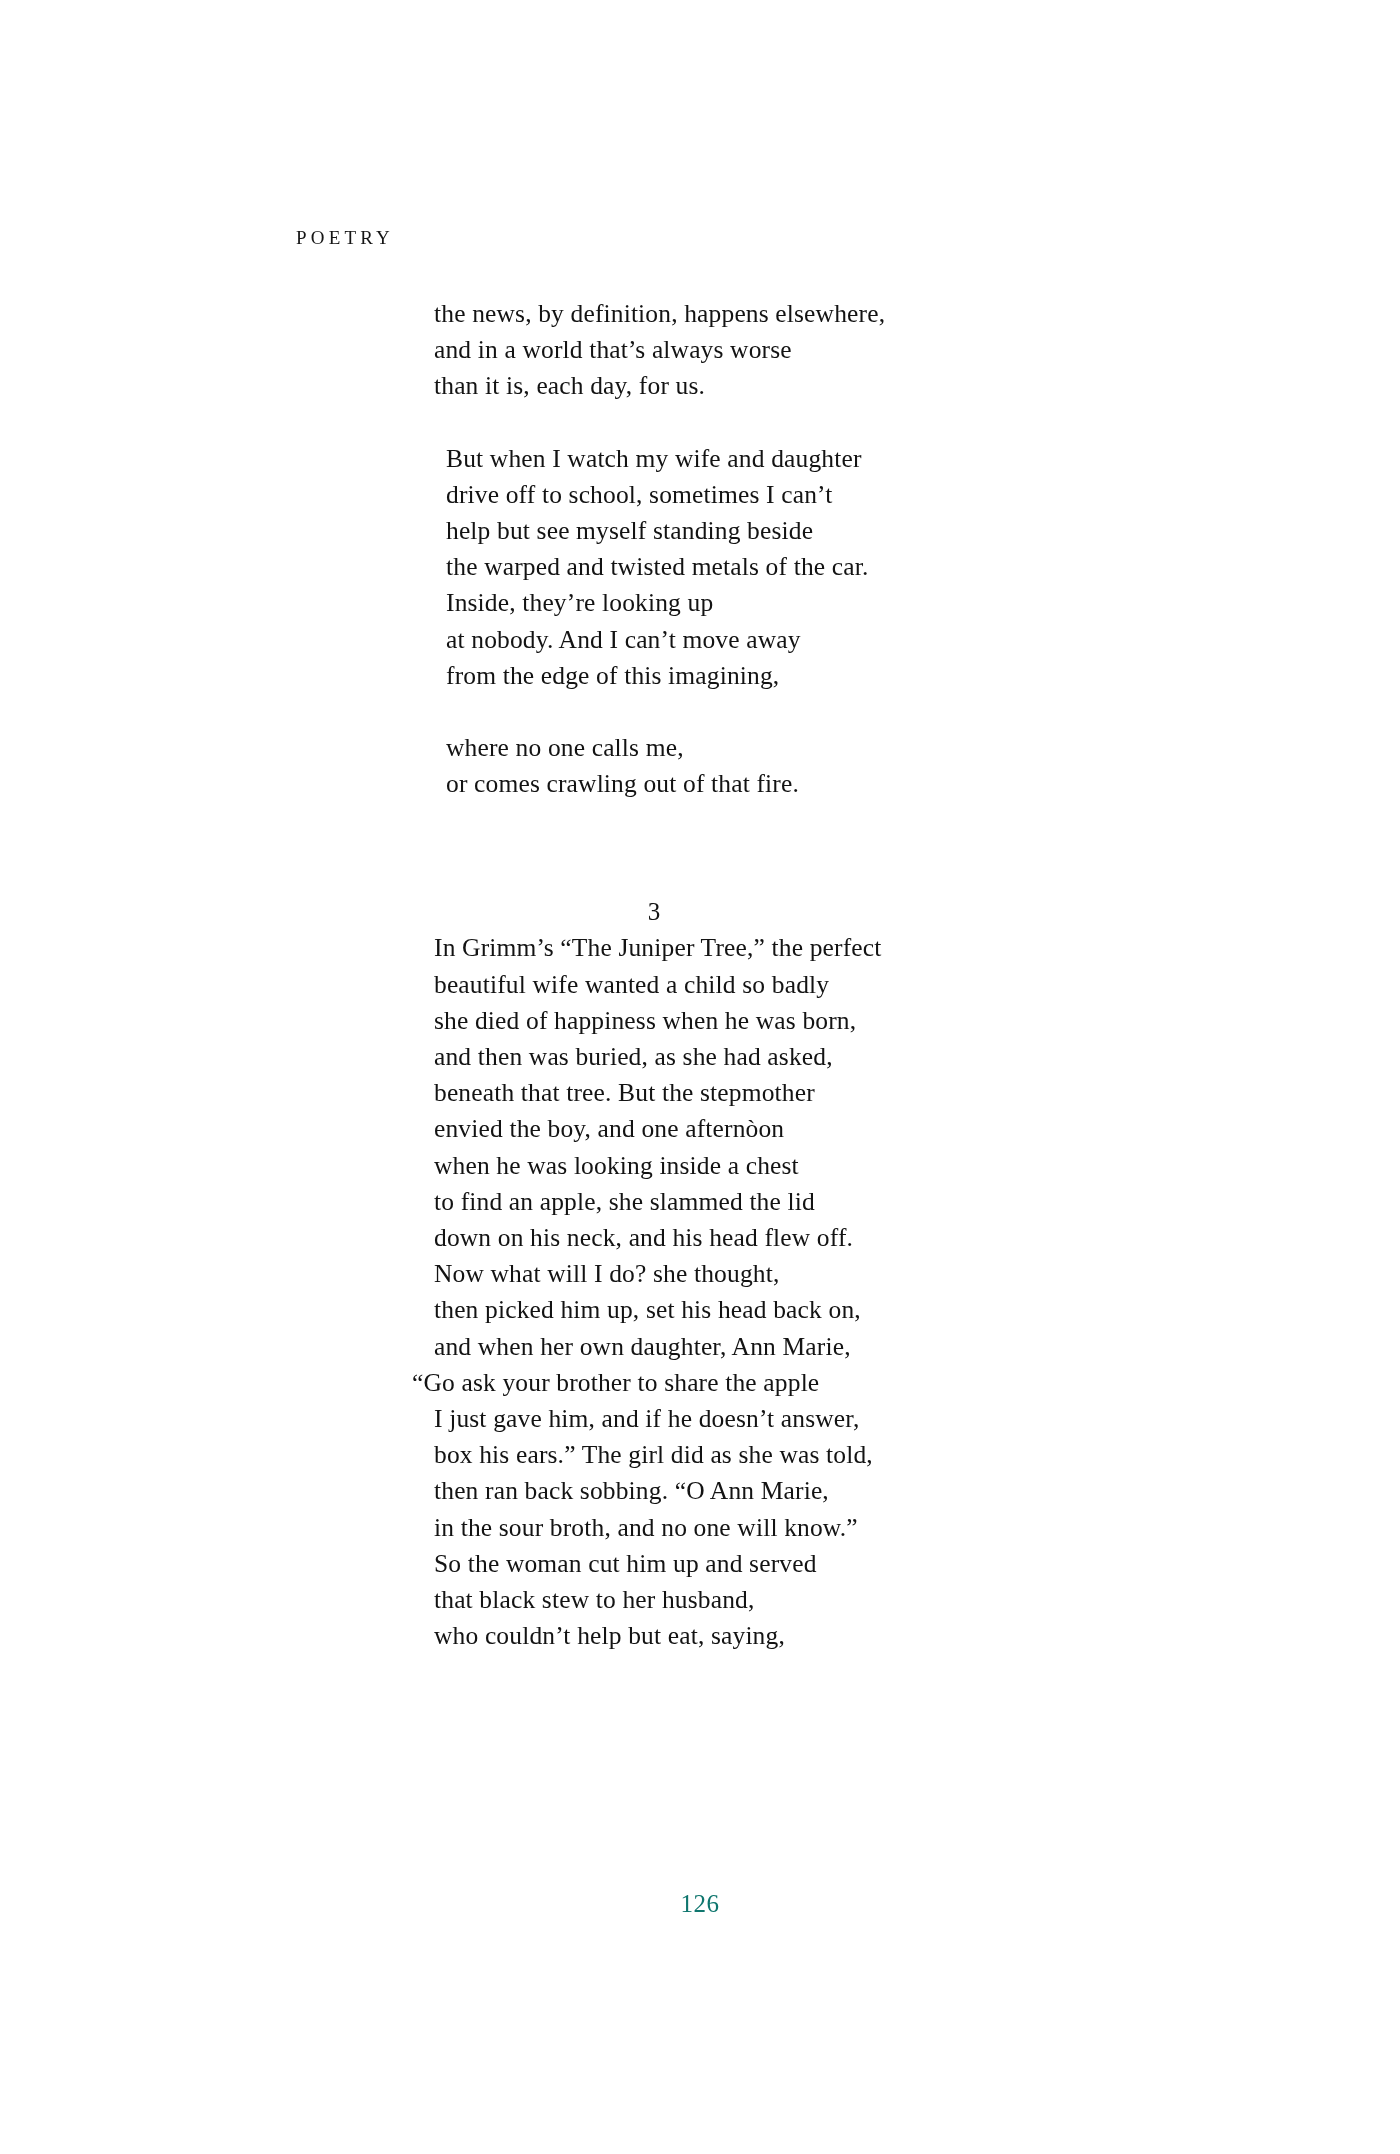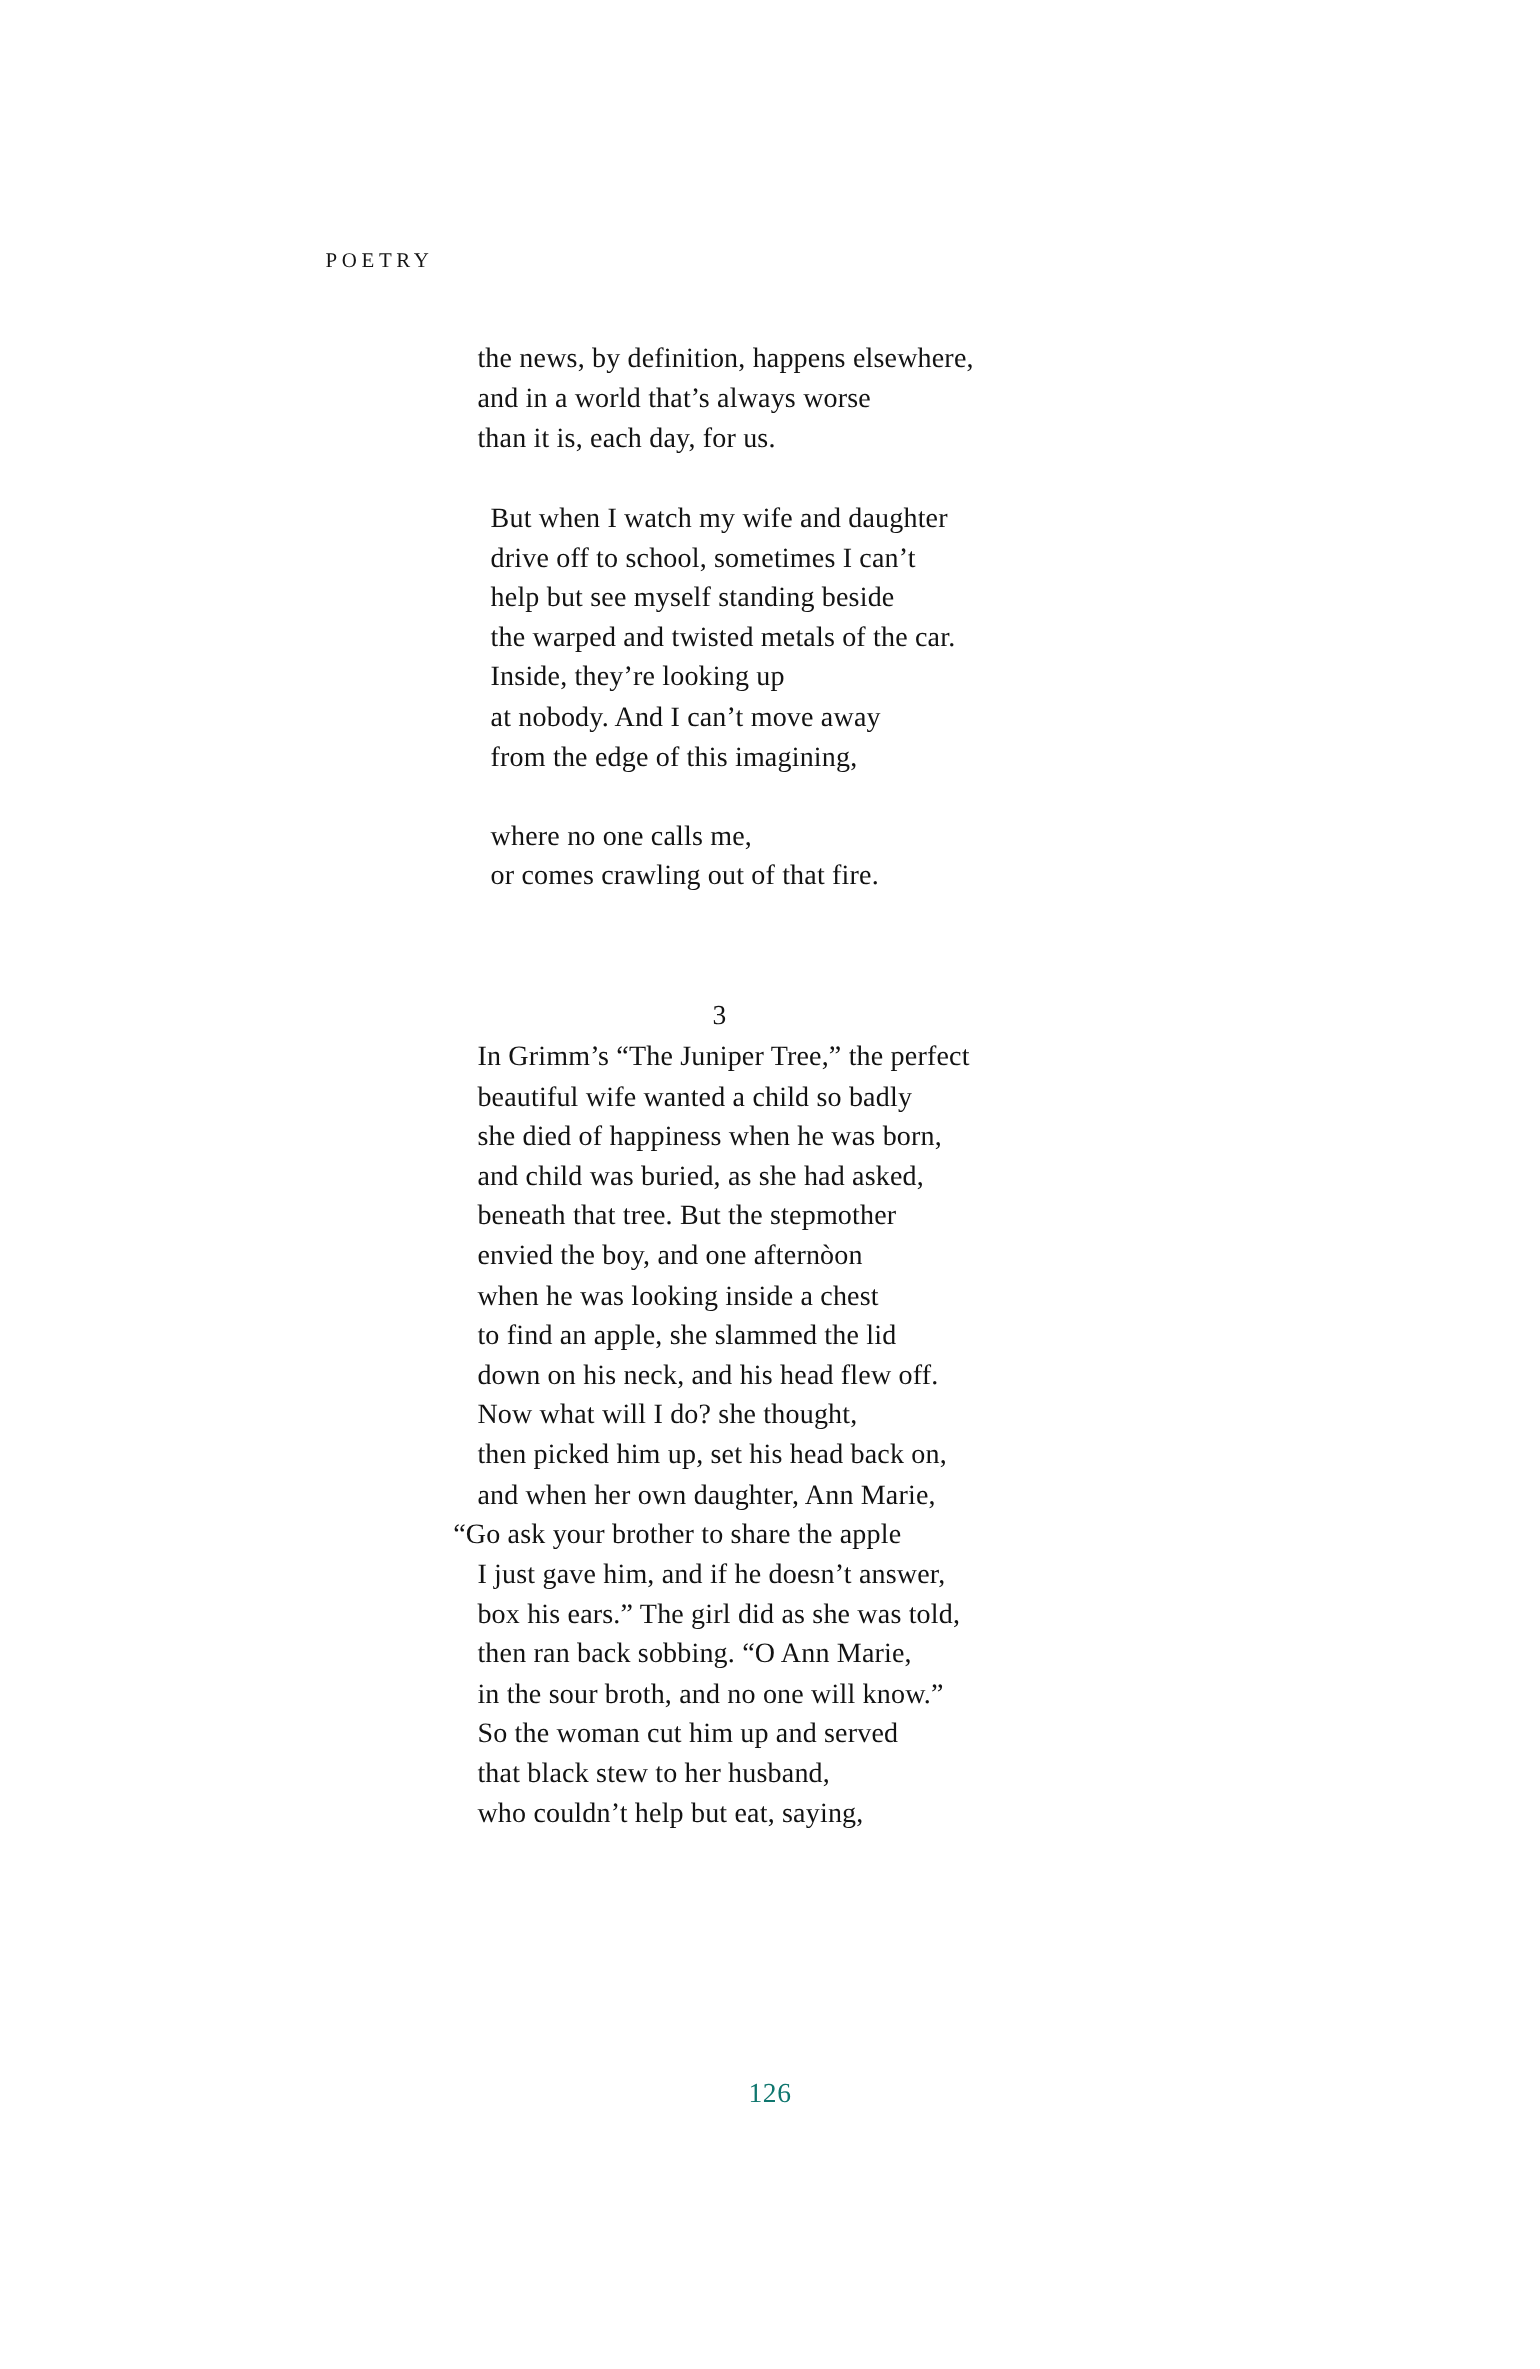--- a/index.html
+++ b/index.html
@@ -30,21 +30,21 @@
     letter-spacing: 4.2px;
     color: #151515;
     line-height: 1;
     white-space: nowrap;
   }
 
   
   .poem {
     position: absolute;
     left: 290px;
-    top: 308px;
+    top: 296px;
     width: 820px;
   }
   .stanza {
     margin: 0;
     padding: 0;
   }
   .stanza + .stanza {
     margin-top: 36px;
     margin-left: 12px;
   }
@@ -119,21 +119,21 @@
           <div class="line">or comes crawling out of that fire.</div>
         </div>
         <div class="section-break"></div>
         <div class="section-num-row">
           <div class="section-number">3</div>
         </div>
         <div class="stanza">
           <div class="line">In Grimm’s “The Juniper Tree,” the perfect</div>
           <div class="line">beautiful wife wanted a child so badly</div>
           <div class="line">she died of happiness when he was born,</div>
-          <div class="line">and child was buried, as she had asked,</div>
+          <div class="line">and then was buried, as she had asked,</div>
           <div class="line">beneath that tree. But the stepmother</div>
           <div class="line">envied the boy, and one afternòon</div>
           <div class="line">when he was looking inside a chest</div>
           <div class="line">to find an apple, she slammed the lid</div>
           <div class="line">down on his neck, and his head flew off.</div>
           <div class="line">Now what will I do? she thought,</div>
           <div class="line">then picked him up, set his head back on,</div>
           <div class="line">and when her own daughter, Ann Marie,</div>
           <div class="line hang">“Go ask your brother to share the apple</div>
           <div class="line">I just gave him, and if he doesn’t answer,</div>

